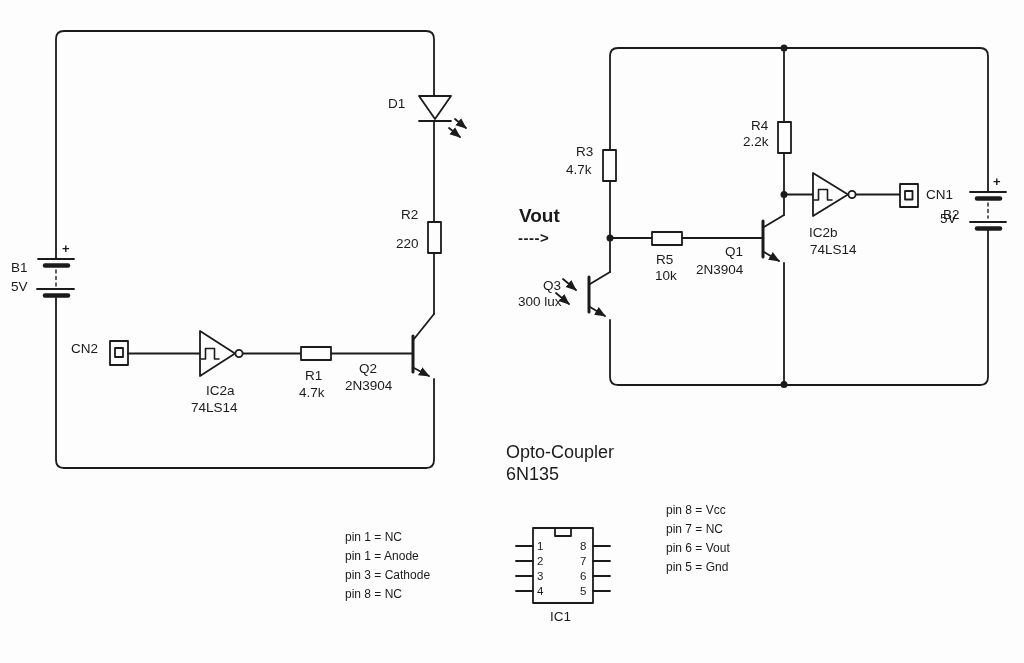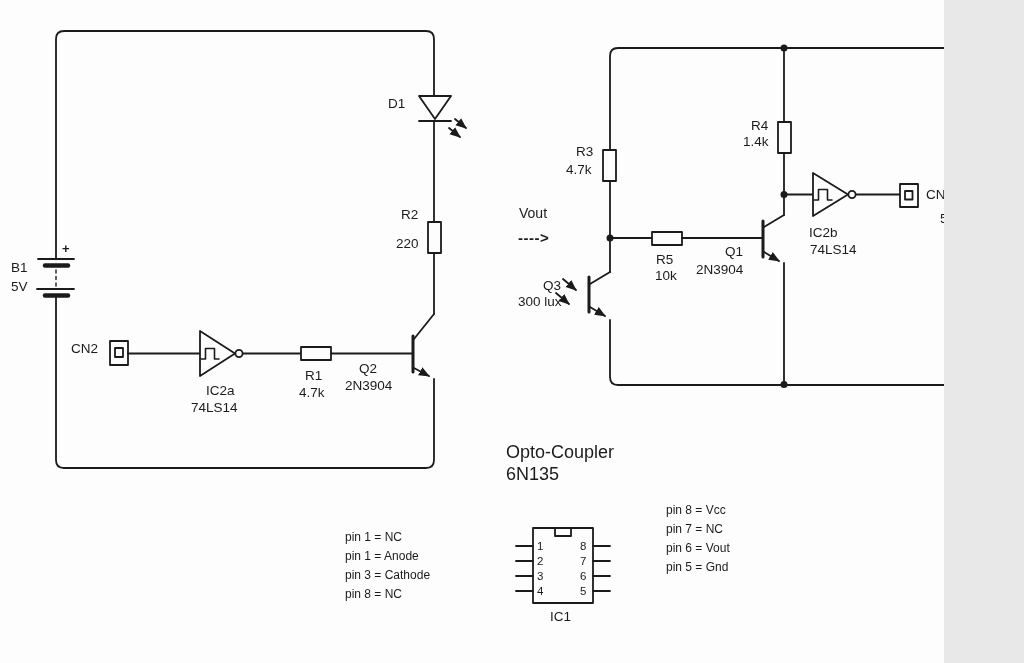--- a/index.html
+++ b/index.html
@@ -1,22 +1,22 @@
 <!DOCTYPE html>
 <html><head>
 <meta charset="utf-8">
 <style>
   html,body{margin:0;padding:0;background:#e8e8e8;}
   .stage{
-    position:relative;width:944px;height:663px;background:#fdfdfd;
+    position:relative;width:1024px;height:663px;background:#fdfdfd;
     font-family:"Liberation Sans", sans-serif;color:#1b1b1b;overflow:hidden;
   }
   .stage svg{position:absolute;left:0;top:0;}
   .lbl{position:absolute;font-size:13.5px;line-height:1.1;white-space:nowrap;color:#1b1b1b;}
-  .lbl.big{font-size:14px;}
+  .lbl.big{font-size:19px;font-weight:bold;}
   .lbl.title{font-size:18px;}
   .lbl.pins{font-size:12px;}
   .lbl.small{font-size:11.5px;}
   .lbl.plus{font-size:13px;font-weight:bold;}
   .lbl.arrowtxt{font-size:15px;font-weight:bold;letter-spacing:0.5px;}
 </style>
 </head>
 <body>
 
 <div class="stage">
@@ -175,21 +175,21 @@
   <div class="lbl" style="left:566px;top:163px">4.7k</div>
   <div class="lbl big" style="left:519px;top:206px">Vout</div>
   <div class="lbl arrowtxt" style="left:518px;top:230px">----&gt;</div>
   <div class="lbl" style="left:543px;top:279px">Q3</div>
   <div class="lbl" style="left:518px;top:295px">300 lux</div>
   <div class="lbl" style="left:656px;top:253px">R5</div>
   <div class="lbl" style="left:655px;top:269px">10k</div>
   <div class="lbl" style="left:725px;top:245px">Q1</div>
   <div class="lbl" style="left:696px;top:263px">2N3904</div>
   <div class="lbl" style="left:751px;top:119px">R4</div>
-  <div class="lbl" style="left:743px;top:135px">1.4k</div>
+  <div class="lbl" style="left:743px;top:135px">2.2k</div>
   <div class="lbl" style="left:809px;top:226px">IC2b</div>
   <div class="lbl" style="left:810px;top:243px">74LS14</div>
   <div class="lbl" style="left:926px;top:188px">CN1</div>
   <div class="lbl" style="left:943px;top:208px">B2</div>
   <div class="lbl" style="left:940px;top:212px">5V</div>
   <div class="lbl plus" style="left:993px;top:175px">+</div>
 
   <div class="lbl title" style="left:506px;top:443px">Opto-Coupler</div>
   <div class="lbl title" style="left:506px;top:465px">6N135</div>
 

